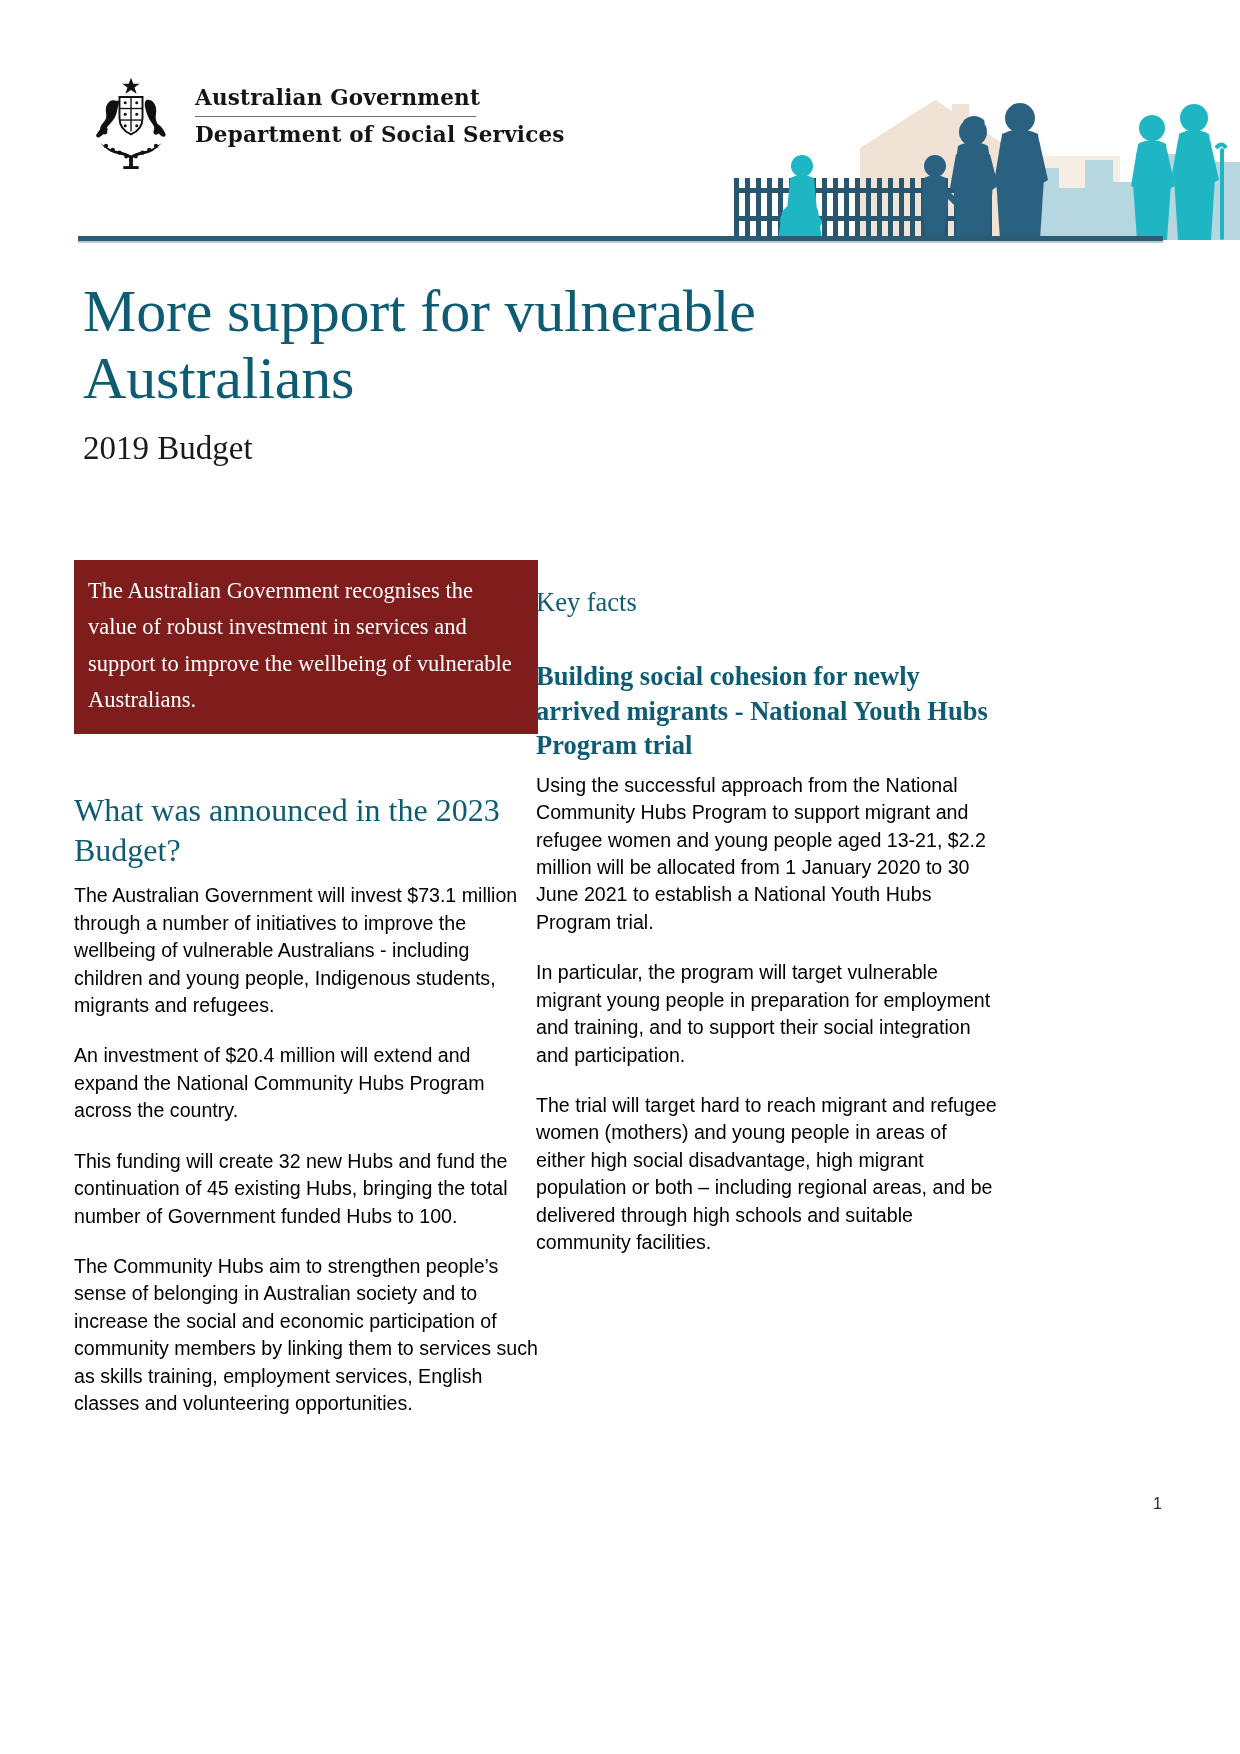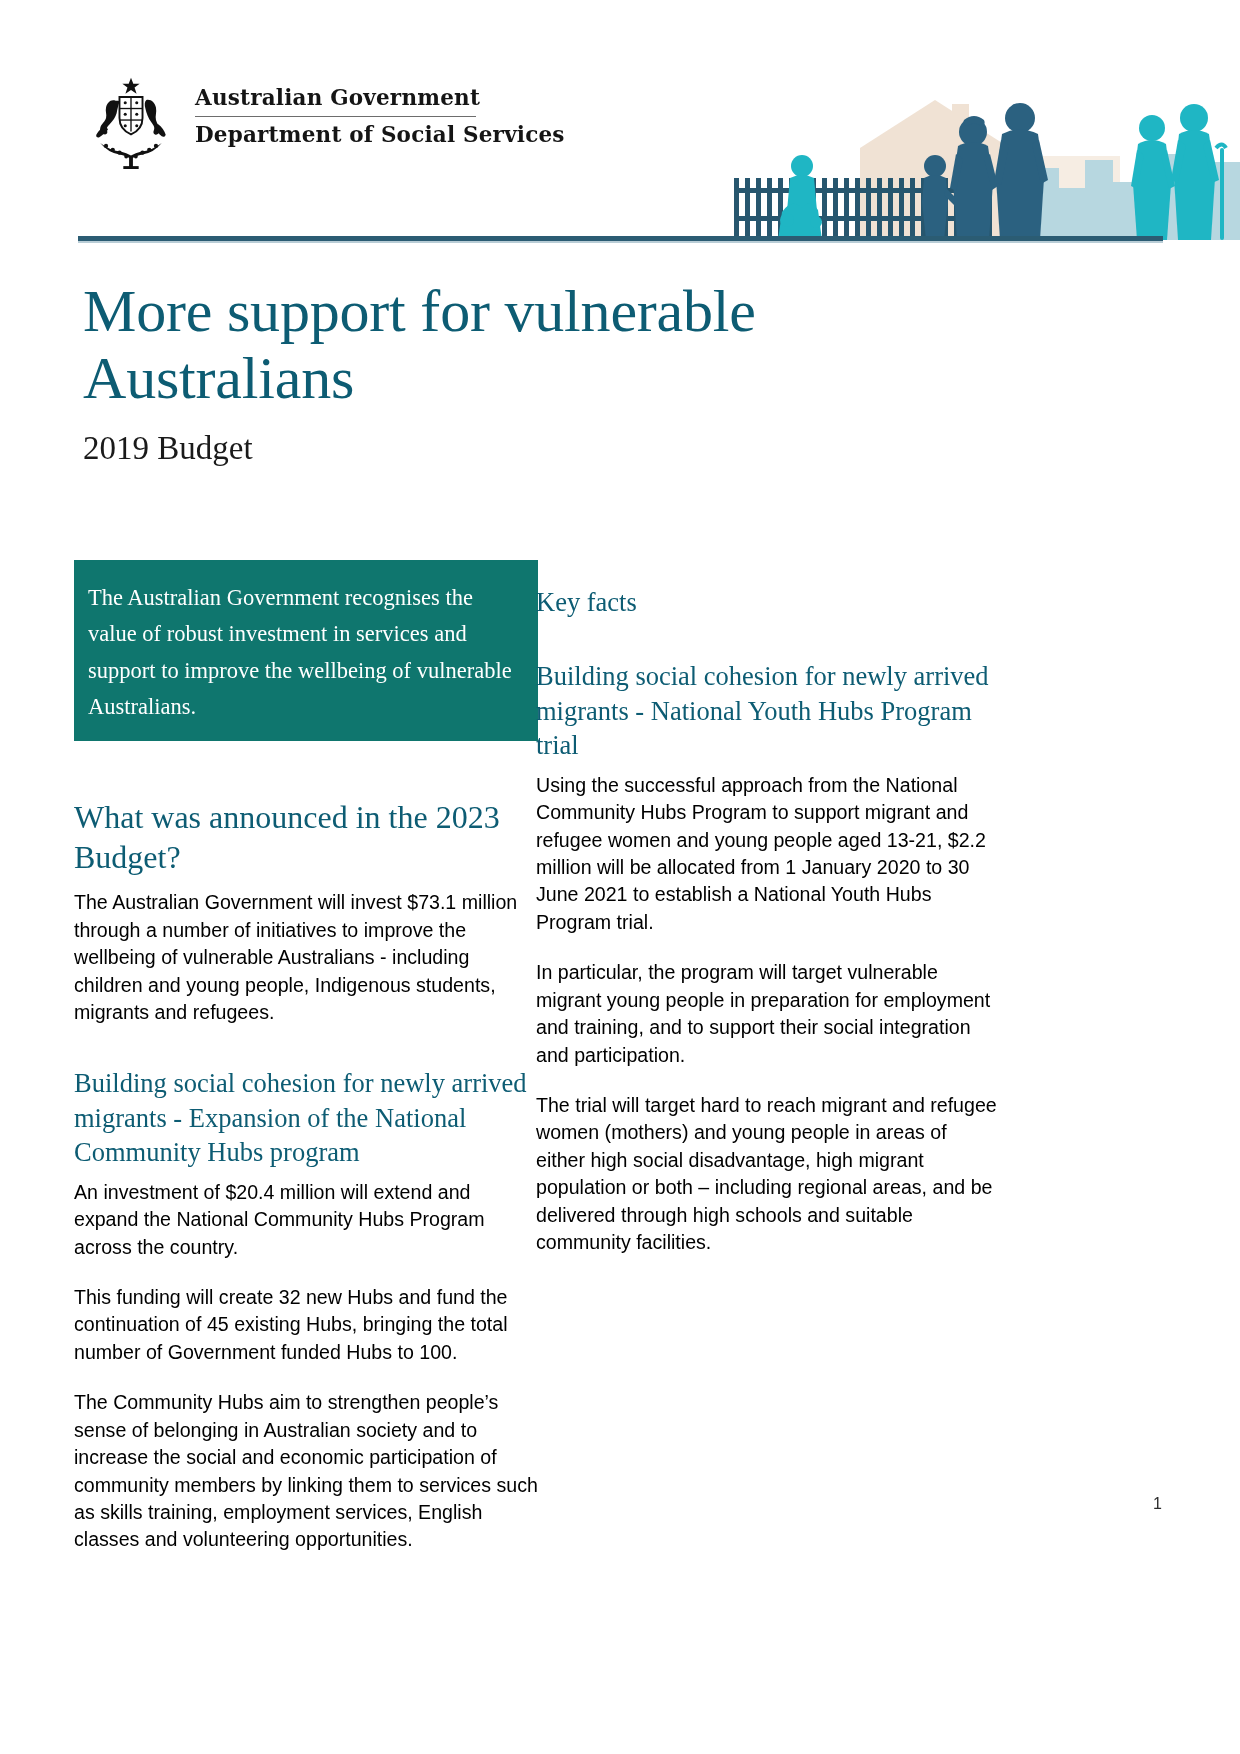--- a/index.html
+++ b/index.html
@@ -127,23 +127,23 @@
   }
   .col-right {
     position: absolute;
     left: 536px;
     top: 25px;
     width: 465px;
   }
 
   
   .callout {
-    background: #0f766e;
+    background: #7f1d1d;
     color: #ffffff;
-    padding: 20px 14px 15px 14px;
+    padding: 13px 14px 15px 14px;
     width: 436px;
     box-sizing: content-box;
   }
   .callout p {
     margin: 0;
     font-family: "Liberation Serif", serif;
     font-size: 22.5px;
     line-height: 1.62;
     color: #ffffff;
   }
@@ -155,21 +155,21 @@
     line-height: 1.26;
     color: #0d5c73;
     font-weight: normal;
     margin: 56px 0 12px 0;
   }
   h3.sec-h2 {
     font-family: "Liberation Serif", serif;
     font-size: 26.5px;
     line-height: 1.3;
     color: #0d5c73;
-    font-weight: normal;
+    font-weight: bold;
     margin: 40px 0 9px 0;
   }
   .key-facts-h {
     font-family: "Liberation Serif", serif;
     font-size: 26.5px;
     line-height: 1.3;
     color: #0d5c73;
     font-weight: normal;
     margin: 0 0 6px 0;
   }
@@ -380,21 +380,20 @@
 
     <div class="col-left">
 
       <div class="callout">
         <p>The Australian Government recognises the value of robust investment in services and support to improve the wellbeing of vulnerable Australians.</p>
       </div>
 
       <h2 class="sec-h1">What was announced in the 2023 Budget?</h2>
       <p class="body">The Australian Government will invest $73.1 million through a number of initiatives to improve the wellbeing of vulnerable Australians - including children and young people, Indigenous students, migrants and refugees.</p>
 
-      <h3 class="sec-h2">Building social cohesion for newly arrived migrants - Expansion of the National Community Hubs program</h3>
       <p class="body">An investment of $20.4 million will extend and expand the National Community Hubs Program across the country.</p>
       <p class="body">This funding will create 32 new Hubs and fund the continuation of 45 existing Hubs, bringing the total number of Government funded Hubs to 100.</p>
       <p class="body">The Community Hubs aim to strengthen people’s sense of belonging in Australian society and to increase the social and economic participation of community members by linking them to services such as skills training, employment services, English classes and volunteering opportunities.</p>
     </div>
 
     <div class="col-right">
 
       <div class="key-facts-h">Key facts</div>
 
       <h3 class="sec-h2">Building social cohesion for newly arrived migrants - National Youth Hubs Program trial</h3>

